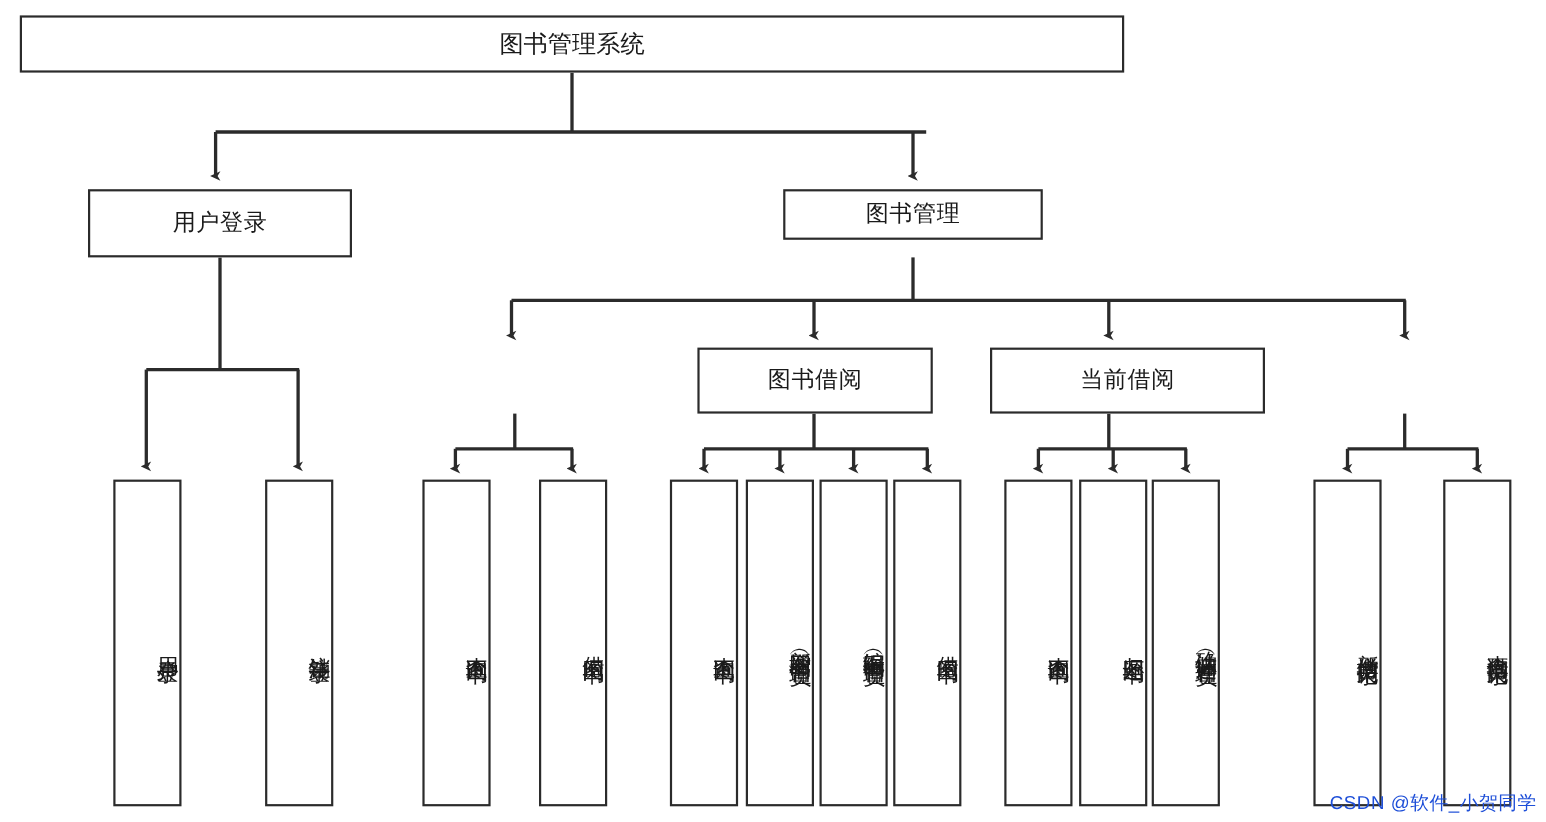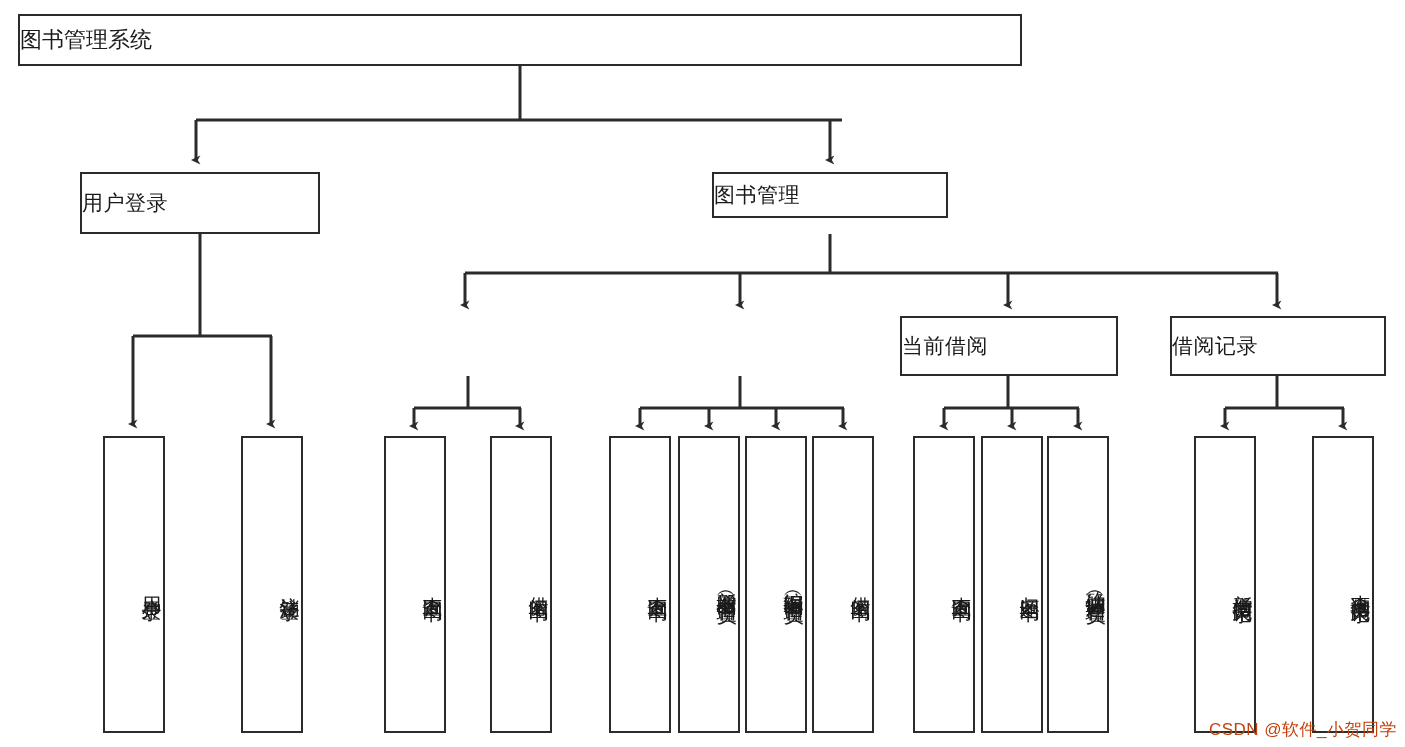--- a/index.html
+++ b/index.html
@@ -25,21 +25,21 @@
     height: 747px;
     pointer-events: none;
   }
   .node {
     position: absolute;
     box-sizing: border-box;
     border: 2.5px solid #2b2b2b;
     background: #ffffff;
     display: flex;
     align-items: center;
-    justify-content: flex-start;
+    justify-content: center;
     color: #1a1a1a;
     line-height: 1.18;
     text-align: center;
   }
   .node.horiz {
     font-size: 21px;
     letter-spacing: 0.5px;
   }
   .node.root {
     font-size: 22px;
@@ -57,21 +57,21 @@
     writing-mode: vertical-rl;
     text-orientation: upright;
     white-space: nowrap;
     display: block;
   }
   .watermark {
     position: absolute;
     right: 8px;
     bottom: 6px;
     font-size: 17px;
-    color: #c2410c;
+    color: #1d4ed8;
     letter-spacing: 0.5px;
     white-space: nowrap;
     font-family: "Liberation Sans", "DejaVu Sans", sans-serif;
   }
 </style>
 </head>
 <body>
 
 <div id="canvas">
 
@@ -129,25 +129,25 @@
     <span>图书管理系统</span>
   </div>
 
   <div class="node horiz" style="left:80px; top:172px; width:240px; height:62px;">
     <span>用户登录</span>
   </div>
   <div class="node horiz" style="left:712px; top:172px; width:236px; height:46px;">
     <span>图书管理</span>
   </div>
 
-  <div class="node horiz" style="left:900px; top:316px; width:218px; height:60px;">
+  <div class="node horiz" style="left:634px; top:316px; width:214px; height:60px;">
+    <span>图书借阅</span>
+  </div>
+  <div class="node horiz" style="left:900px; top:316px; width:250px; height:60px;">
     <span>当前借阅</span>
-  </div>
-  <div class="node horiz" style="left:1170px; top:316px; width:216px; height:60px;">
-    <span>借阅记录</span>
   </div>
 
   <div class="node vert" style="left:103px; top:436px; width:62px; height:297px;">
     <span class="vtext">用户登录</span>
   </div>
   <div class="node vert" style="left:241px; top:436px; width:62px; height:297px;">
     <span class="vtext">注销登录</span>
   </div>
 
   <div class="node vert" style="left:384px; top:436px; width:62px; height:297px;">

